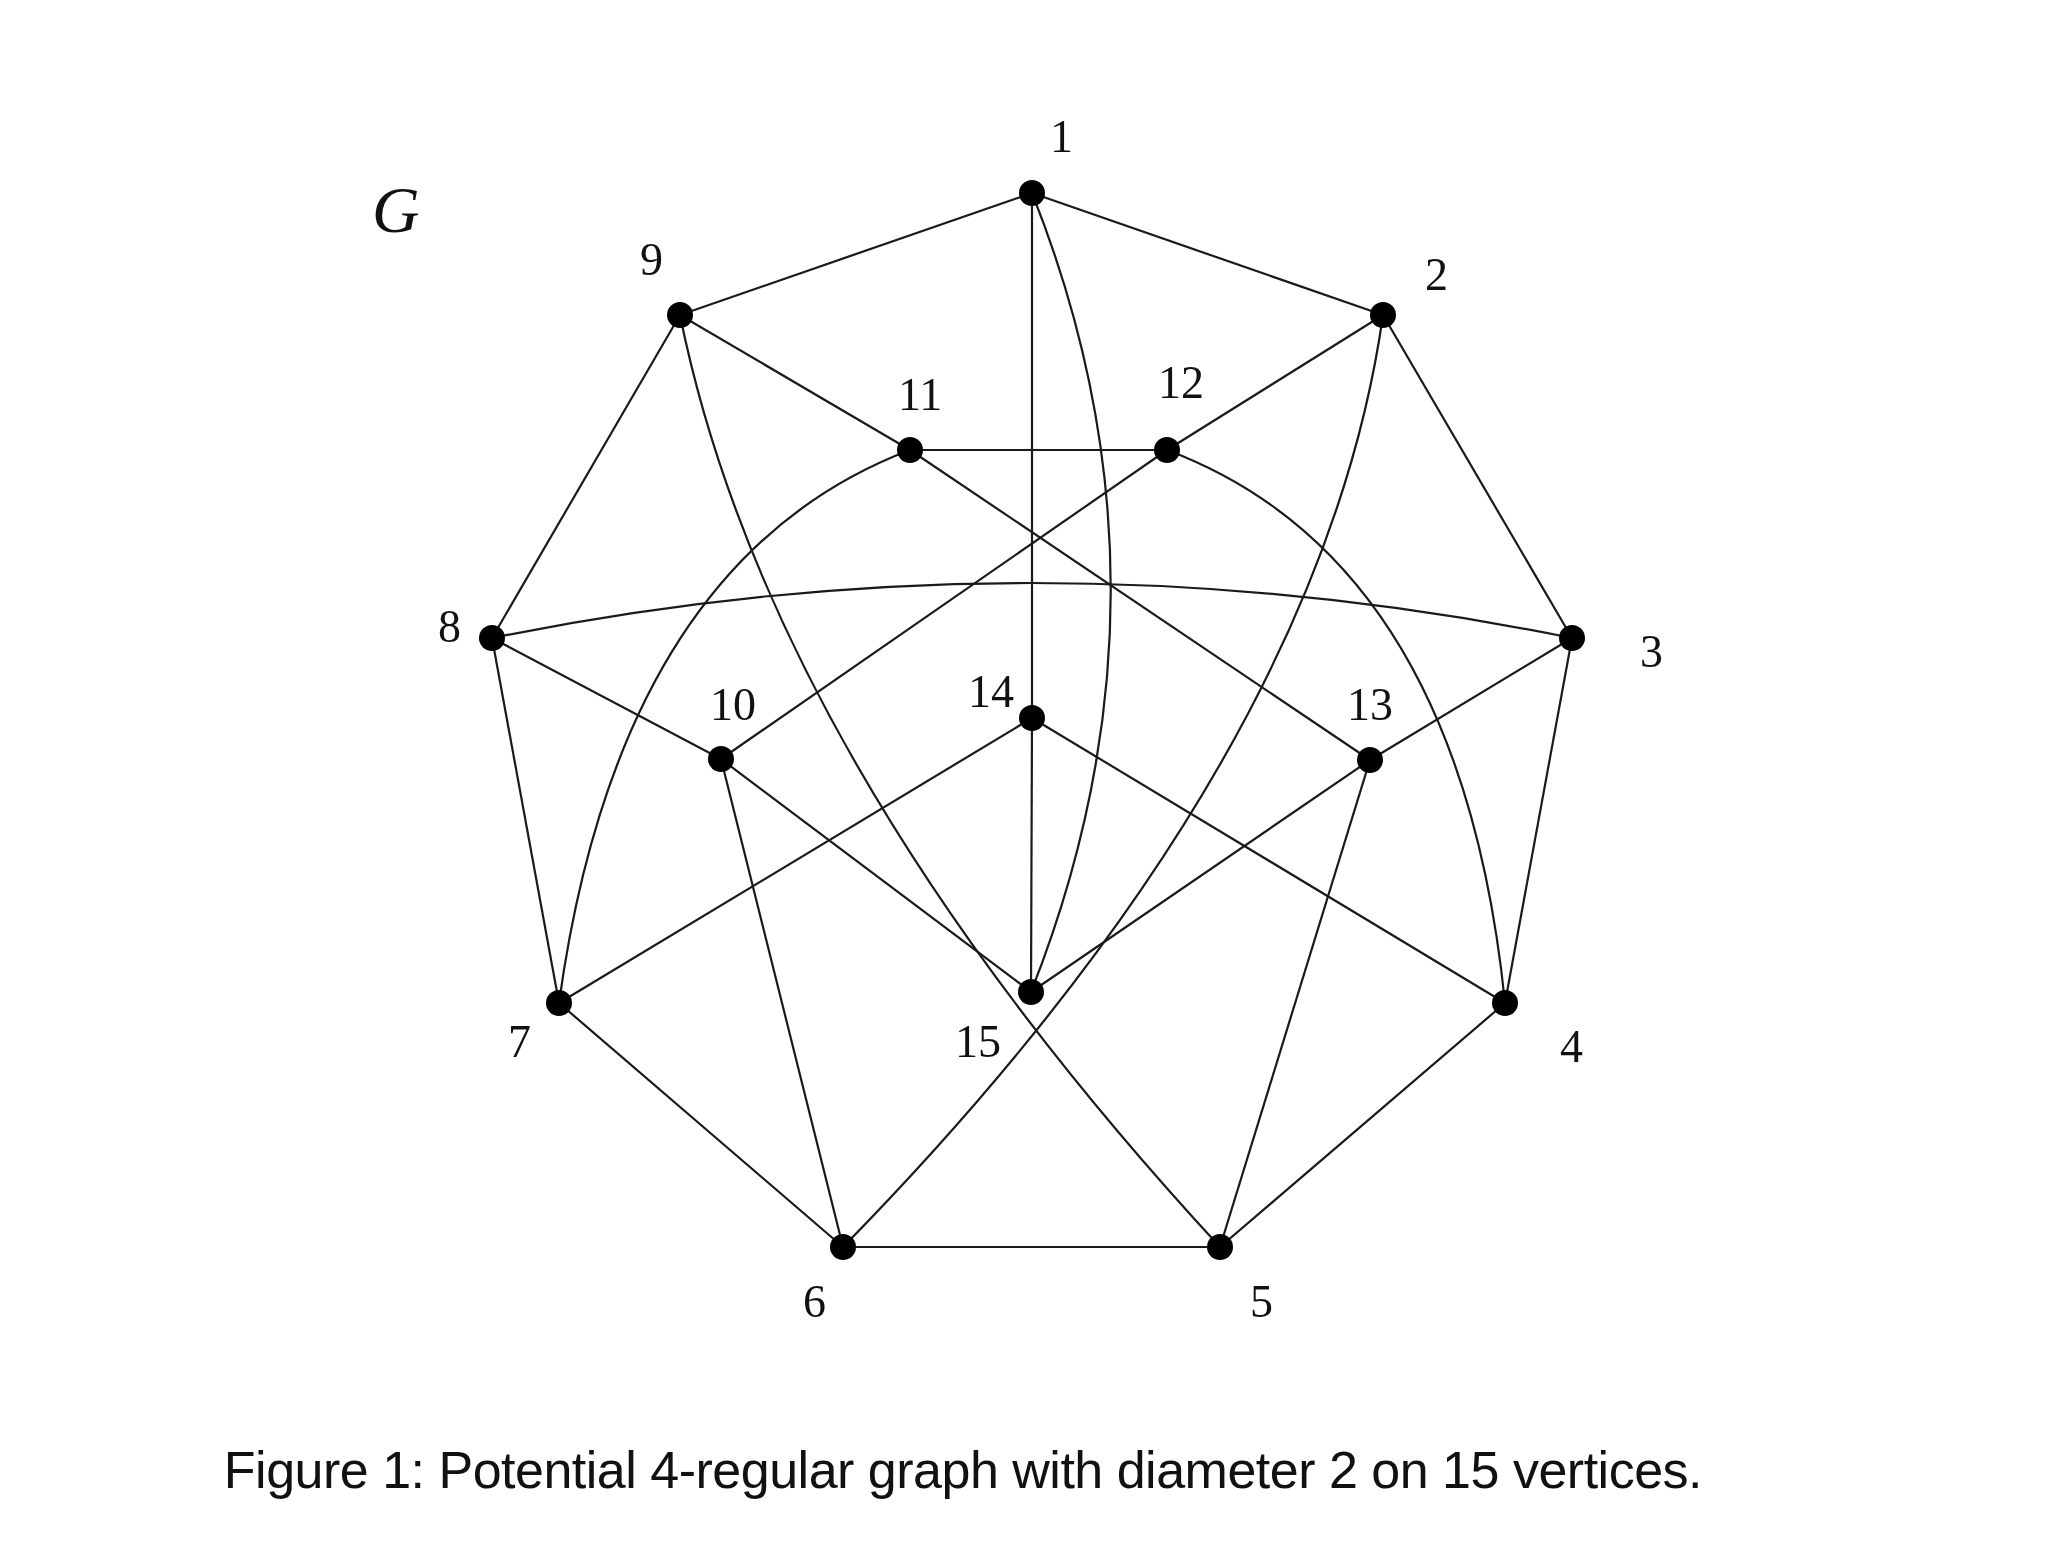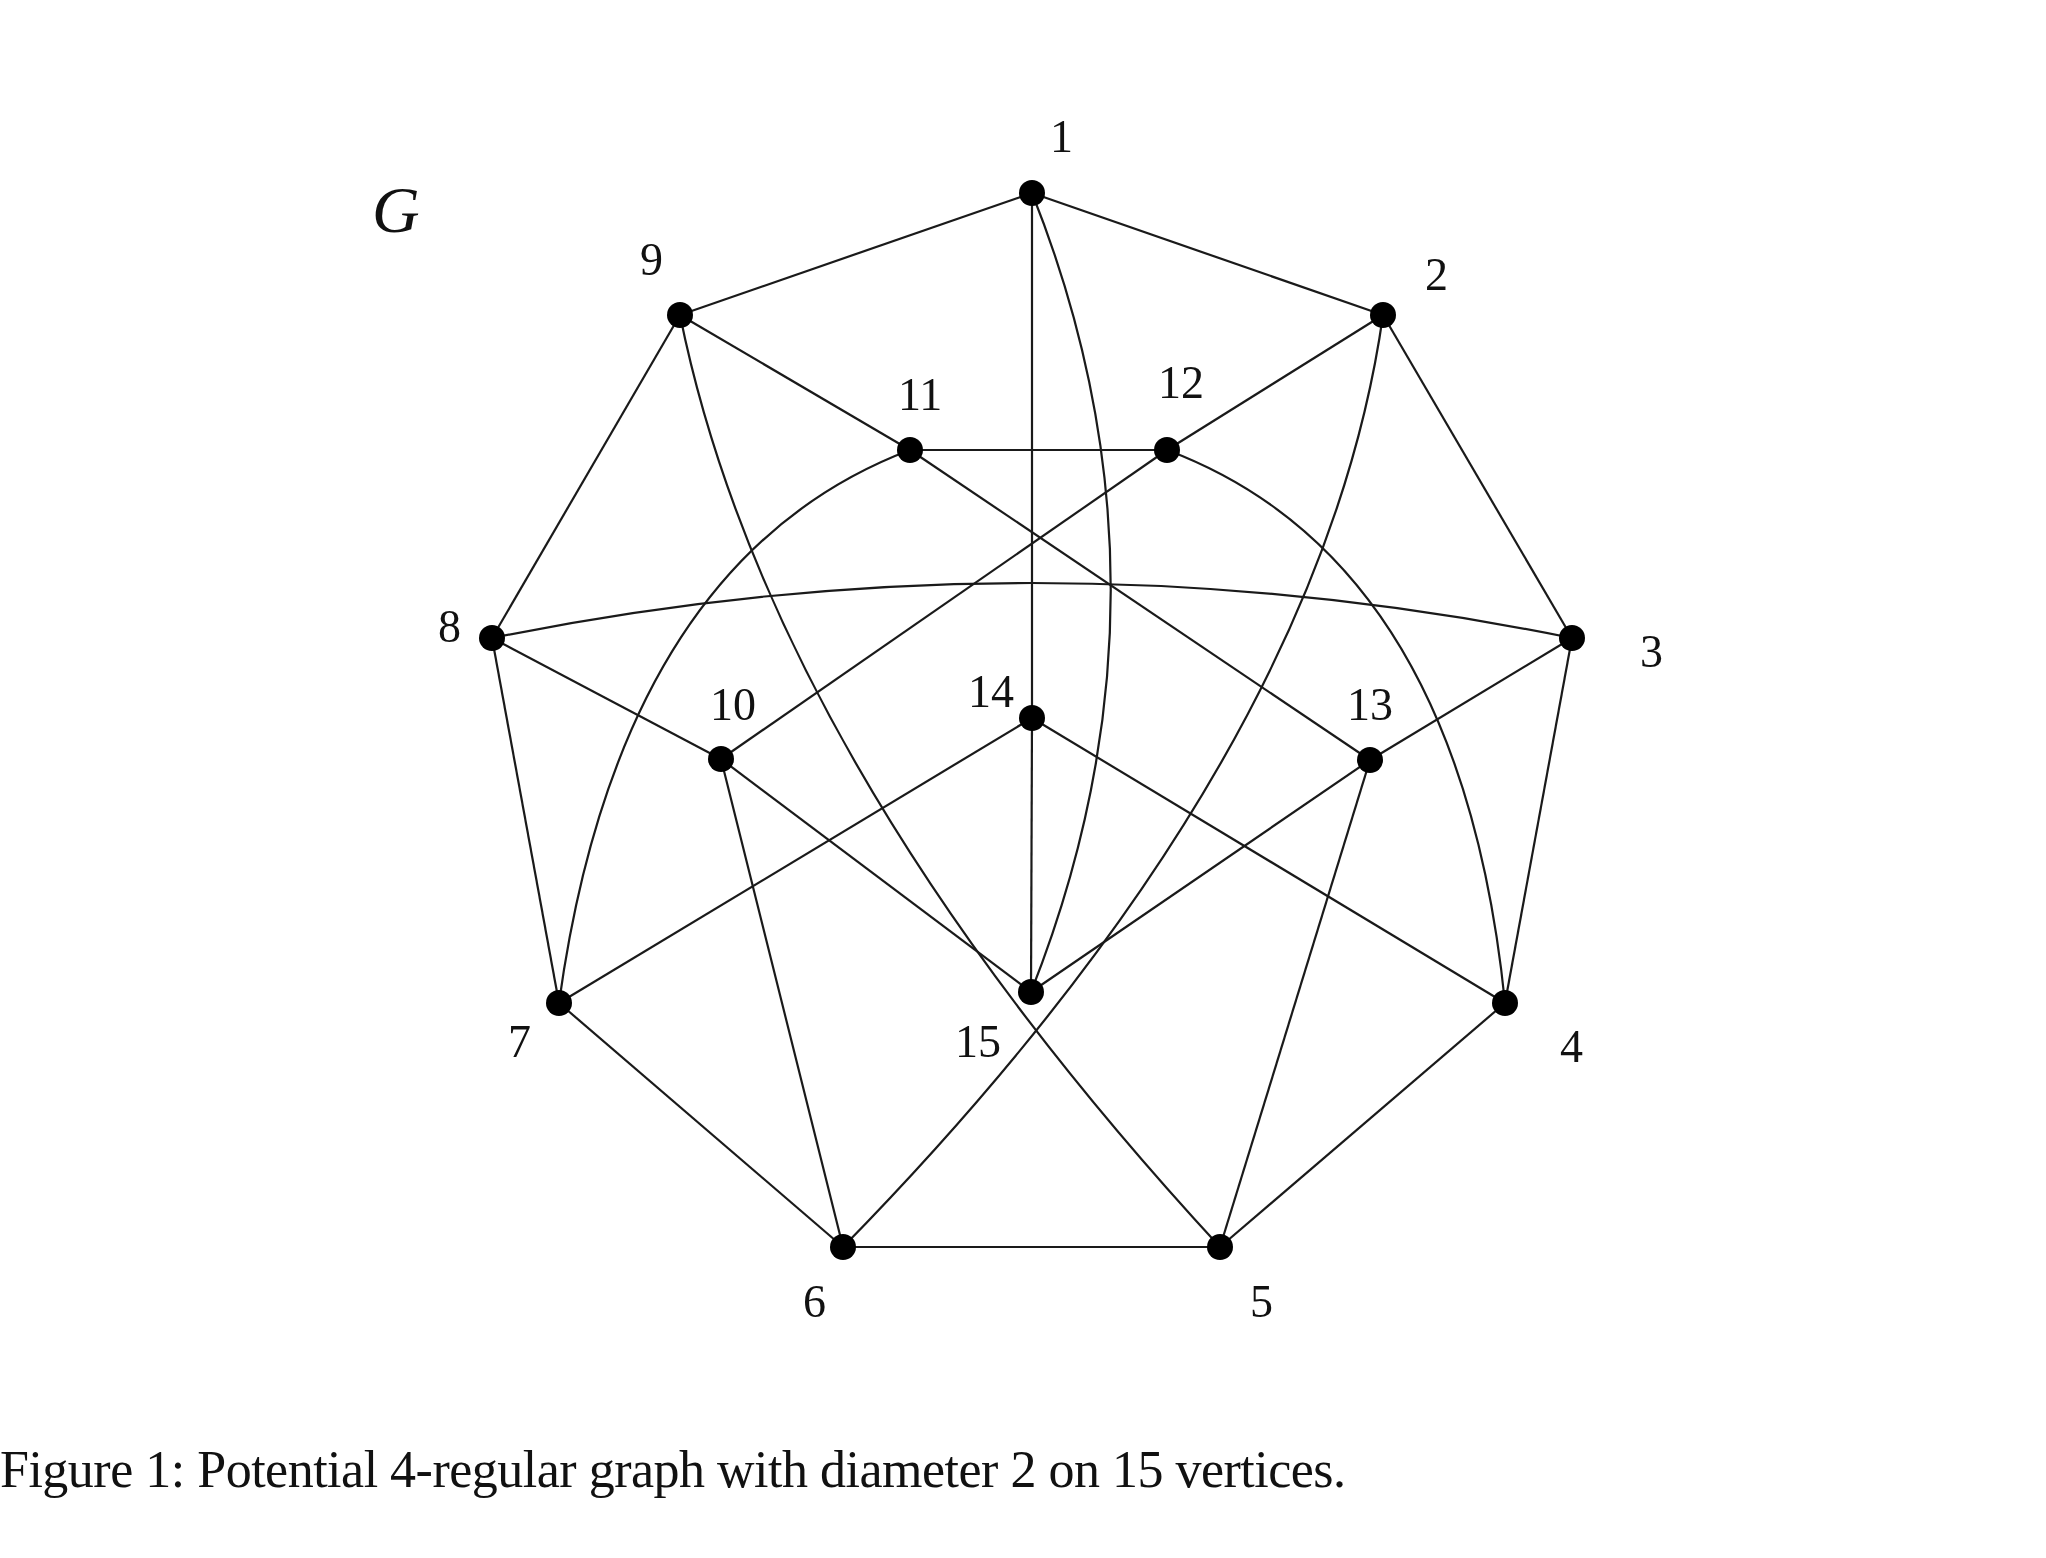--- a/index.html
+++ b/index.html
@@ -2,22 +2,22 @@
 <html><head>
 <meta charset="utf-8">
 <style>
   html, body { margin: 0; padding: 0; background: #ffffff; }
   body { width: 2046px; height: 1558px; position: relative; overflow: hidden; }
   #figure { position: absolute; left: 0; top: 0; width: 2046px; height: 1558px; }
   .edge { fill: none; stroke: #1a1a1a; stroke-width: 2.2; }
   .node { fill: #000000; }
   .vlabel { font-family: "Liberation Serif", "DejaVu Serif", serif; font-size: 46px; fill: #111111; }
   .glabel { font-family: "Liberation Serif", "DejaVu Serif", serif; font-style: italic; font-size: 66px; fill: #111111; }
-  .caption { position: absolute; left: 0; top: 1440px; width: 1702px; text-align: left;
-             font-family: Liberation Serif, serif; font-size: 52px; color: #111111; letter-spacing: -0.5px; }
+  .caption { position: absolute; left: 0; top: 1440px; width: 1702px; text-align: right;
+             font-family: Liberation Sans, sans-serif; font-size: 52px; color: #111111; letter-spacing: -0.5px; }
 </style>
 </head>
 <body>
 
 <svg id="figure" width="2046" height="1558" viewBox="0 0 2046 1558" xmlns="http://www.w3.org/2000/svg">
   <text class="glabel" x="372" y="232">G</text>
   <g id="edges">
       <path d="M1032,193 L680,315" class="edge"></path>
       <path d="M1032,193 L1383,315" class="edge"></path>
       <path d="M1383,315 L1572,638" class="edge"></path>

